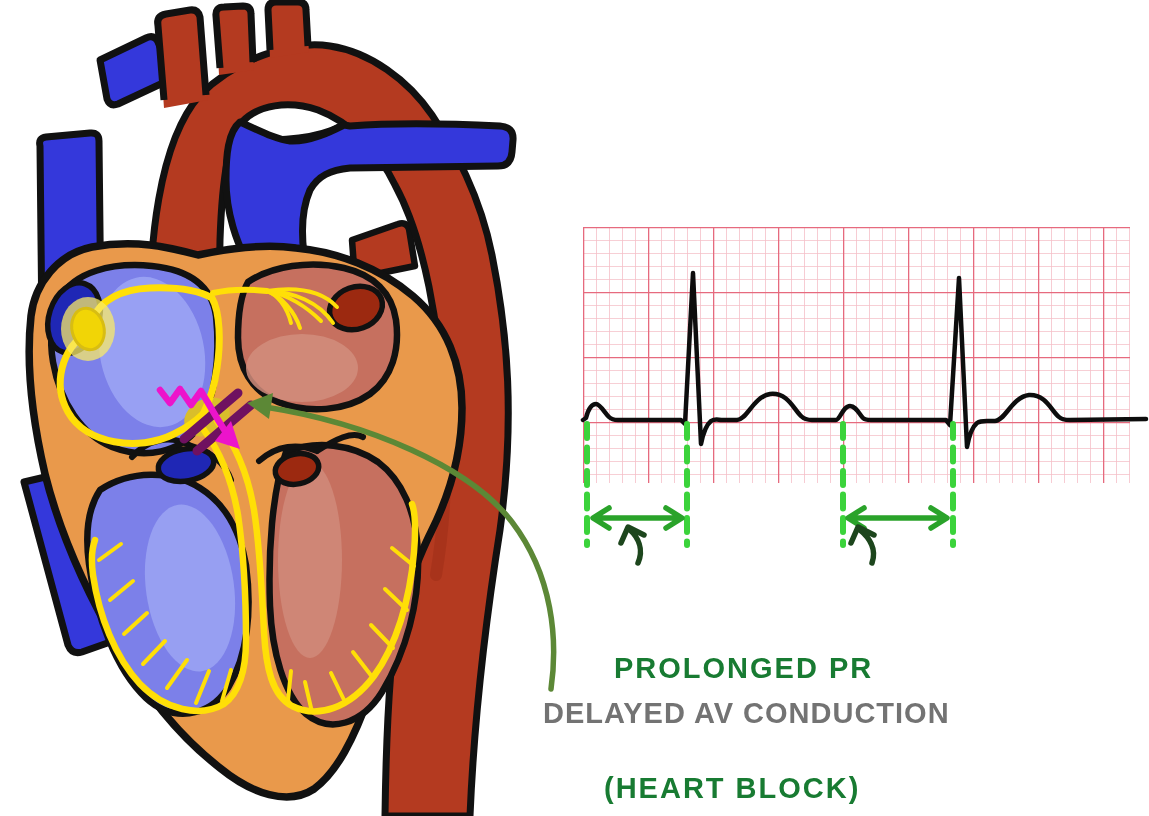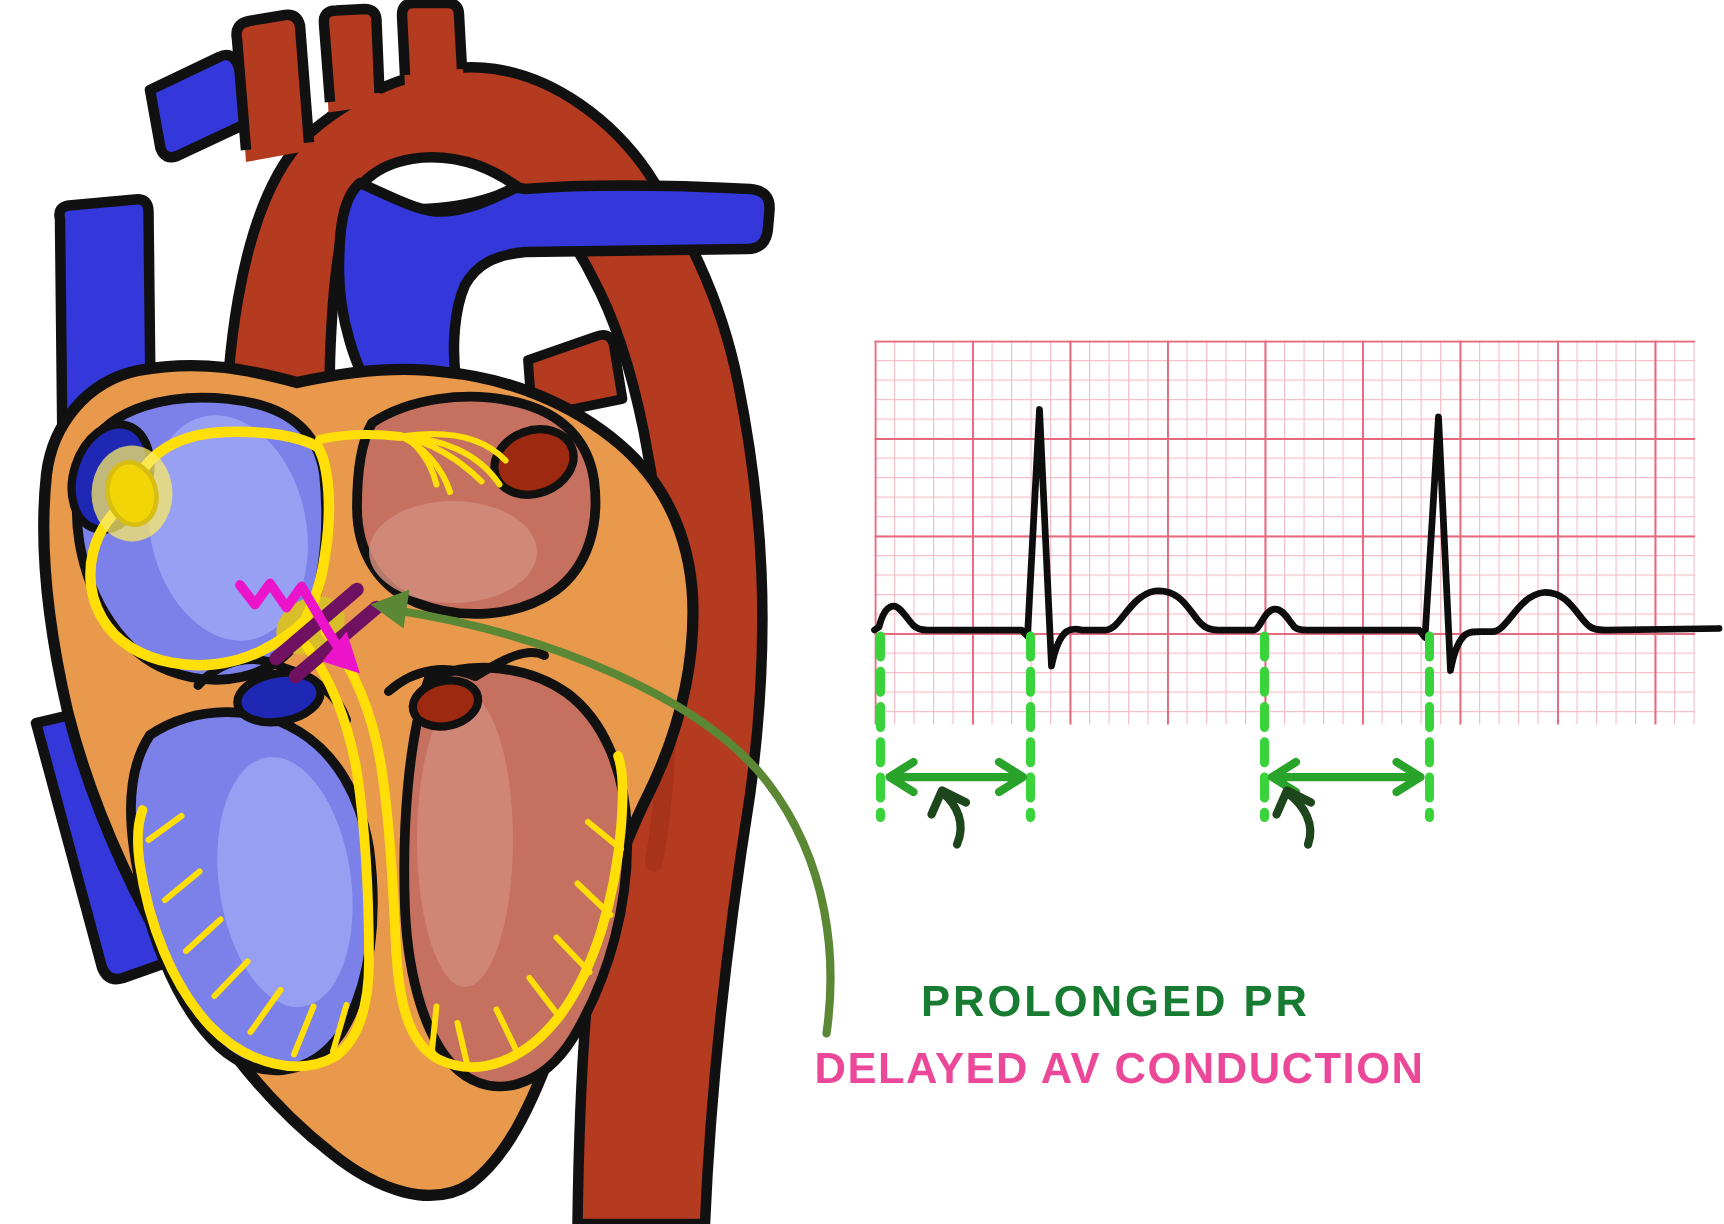--- a/index.html
+++ b/index.html
@@ -1,21 +1,21 @@
 <!DOCTYPE html>
 <html><head>
 <meta charset="utf-8">
 <style>
   html,body{margin:0;padding:0;background:#fff;}
   .stage{position:relative;width:1149px;height:816px;background:#fff;overflow:hidden;
          font-family:Liberation Sans, sans-serif;}
   .stage svg{position:absolute;left:0;top:0;}
   .hand-label{position:absolute;font-weight:600;white-space:pre;}
   .label-green{color:#187B32;font-size:29px;letter-spacing:2px;line-height:40px;}
-  .label-navy{color:#ec4899;font-size:29px;letter-spacing:1px;}
+  .label-navy{color:#737373;font-size:29px;letter-spacing:1px;}
   .pp-line2{margin-left:-10px;}
 </style>
 </head>
 <body>
 
 <div class="stage">
 
 <svg width="1149" height="816" viewBox="0 0 1149 816">
   <defs>
     <pattern id="gmin" width="13" height="13" patternUnits="userSpaceOnUse" patternTransform="translate(583,227)">
@@ -224,16 +224,17 @@
     <path d="M851,518 L944,518 M864,508 L848,518 L864,528 M931,508 L947,518 L931,528"></path>
   </g>
   <g fill="none" stroke-width="5.5" stroke-linecap="round" stroke-linejoin="round" stroke="#1D461D">
     <path d="M638,563 C644,549 638,537 629,529 M621,543 L628,527 L644,535"></path>
     <path d="M872,563 C877,549 869,537 859,529 M851,543 L858,527 L874,535"></path>
   </g>
 </svg>
 
 <div class="hand-label label-green" style="left:614px; top:568px;">
   <div>PROLONGED PR</div>
+  <div class="pp-line2">(HEART BLOCK)</div>
 </div>
 <div class="hand-label label-navy" style="left:543px; top:697px;">DELAYED AV CONDUCTION</div>
 
 </div>
 
 </body></html>

